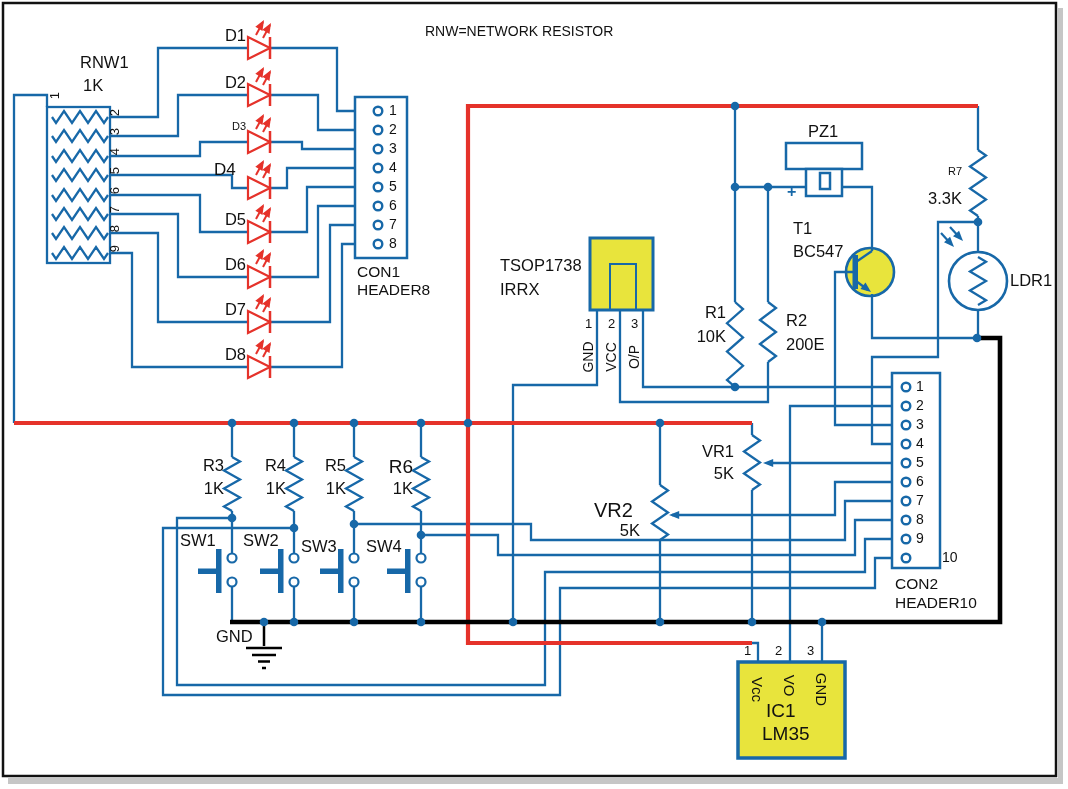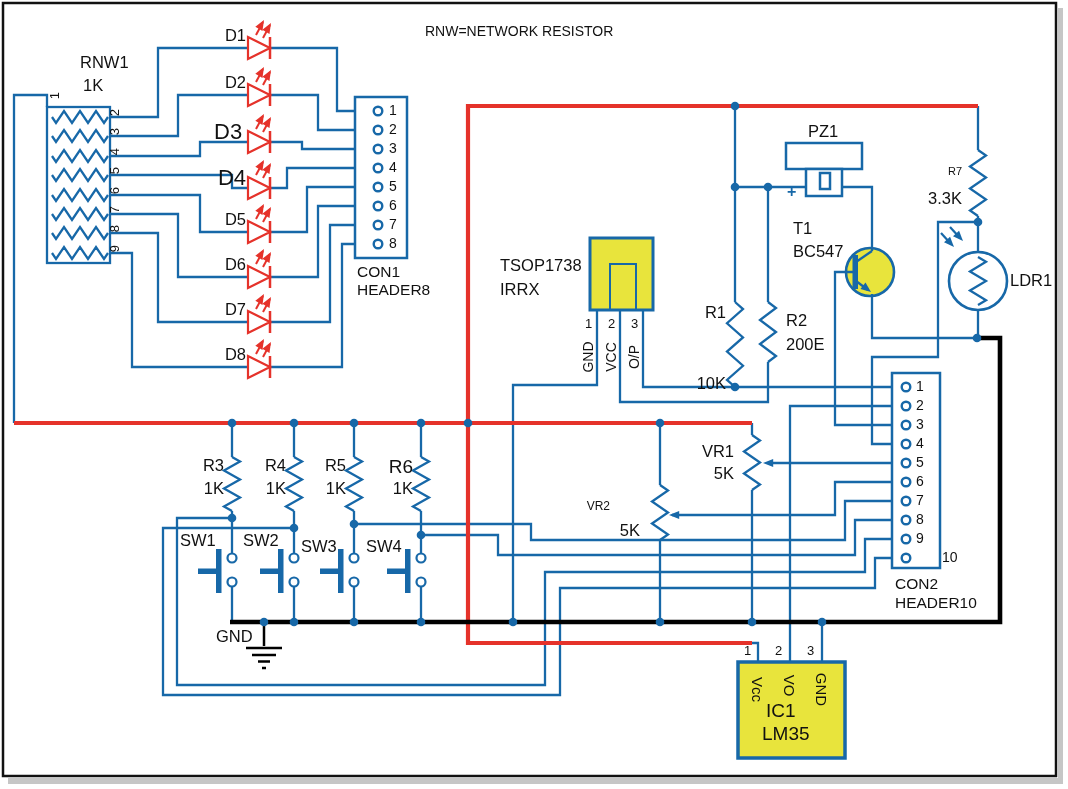--- a/index.html
+++ b/index.html
@@ -235,22 +235,22 @@
       <div class="r-90" style="left:107px;top:106px;font-size:13px;width:14px;">2</div>
       <div class="r-90" style="left:107px;top:125px;font-size:13px;width:14px;">3</div>
       <div class="r-90" style="left:107px;top:145px;font-size:13px;width:14px;">4</div>
       <div class="r-90" style="left:107px;top:164px;font-size:13px;width:14px;">5</div>
       <div class="r-90" style="left:107px;top:184px;font-size:13px;width:14px;">6</div>
       <div class="r-90" style="left:107px;top:203px;font-size:13px;width:14px;">7</div>
       <div class="r-90" style="left:107px;top:222px;font-size:13px;width:14px;">8</div>
       <div class="r-90" style="left:107px;top:242px;font-size:13px;width:14px;">9</div>
       <div class="" style="left:214px;top:27px;font-size:16.5px;width:32px;text-align:right;">D1</div>
       <div class="" style="left:214px;top:74px;font-size:16.5px;width:32px;text-align:right;">D2</div>
-      <div class="" style="left:214px;top:121px;font-size:22px;width:32px;">D3</div>
-      <div class="" style="left:214px;top:167px;font-size:22px;width:32px;text-align:right;">D4</div>
+      <div class="" style="left:214px;top:121px;font-size:11px;width:32px;text-align:right;">D3</div>
+      <div class="" style="left:214px;top:161px;font-size:17px;width:32px;">D4</div>
       <div class="" style="left:214px;top:211px;font-size:16.5px;width:32px;text-align:right;">D5</div>
       <div class="" style="left:214px;top:256px;font-size:16.5px;width:32px;text-align:right;">D6</div>
       <div class="" style="left:214px;top:301px;font-size:16.5px;width:32px;text-align:right;">D7</div>
       <div class="" style="left:214px;top:346px;font-size:16.5px;width:32px;text-align:right;">D8</div>
       <div class="" style="left:357px;top:264px;font-size:15.5px;text-align:right;">CON1</div>
       <div class="" style="left:357px;top:282px;font-size:15.5px;">HEADER8</div>
       <div class="" style="left:389px;top:103px;font-size:14px;">1</div>
       <div class="" style="left:389px;top:122px;font-size:14px;">2</div>
       <div class="" style="left:389px;top:141px;font-size:14px;">3</div>
       <div class="" style="left:389px;top:160px;font-size:14px;">4</div>
@@ -260,33 +260,33 @@
       <div class="" style="left:389px;top:236px;font-size:14px;">8</div>
       <div class="" style="left:500px;top:257px;font-size:16.5px;">TSOP1738</div>
       <div class="" style="left:500px;top:281px;font-size:16.5px;">IRRX</div>
       <div class="" style="left:585px;top:317px;font-size:13px;">1</div>
       <div class="" style="left:608px;top:317px;font-size:13px;">2</div>
       <div class="" style="left:631px;top:317px;font-size:13px;">3</div>
       <div class="r-90" style="left:560px;top:350px;font-size:14px;width:56px;">GND</div>
       <div class="r-90" style="left:583px;top:350px;font-size:14px;width:56px;">VCC</div>
       <div class="r-90" style="left:606px;top:350px;font-size:14px;width:56px;">O/P</div>
       <div class="" style="left:680px;top:304px;font-size:16.5px;width:46px;text-align:right;">R1</div>
-      <div class="" style="left:680px;top:328px;font-size:16.5px;width:46px;text-align:right;margin-top:47px;">10K</div>
+      <div class="" style="left:680px;top:328px;font-size:16.5px;width:46px;text-align:right;">10K</div>
       <div class="" style="left:786px;top:312px;font-size:16.5px;">R2</div>
       <div class="" style="left:786px;top:336px;font-size:16.5px;">200E</div>
       <div class="" style="left:808px;top:123px;font-size:16.5px;">PZ1</div>
       <div class="" style="left:787px;top:184px;font-size:16px;color:#1768a8;font-weight:bold;">+</div>
       <div class="" style="left:793px;top:220px;font-size:16.5px;">T1</div>
       <div class="" style="left:793px;top:243px;font-size:16.5px;">BC547</div>
       <div class="" style="left:916px;top:166px;font-size:11px;width:46px;text-align:right;">R7</div>
       <div class="" style="left:916px;top:190px;font-size:16.5px;width:46px;text-align:right;">3.3K</div>
       <div class="" style="left:1010px;top:272px;font-size:16.5px;">LDR1</div>
       <div class="" style="left:688px;top:443px;font-size:16.5px;width:46px;text-align:right;">VR1</div>
       <div class="" style="left:688px;top:465px;font-size:16.5px;width:46px;text-align:right;">5K</div>
-      <div class="" style="left:564px;top:500px;font-size:12px;width:46px;text-align:right;">VR2</div>
+      <div class="" style="left:594px;top:500px;font-size:20px;width:46px;">VR2</div>
       <div class="" style="left:594px;top:522px;font-size:16.5px;width:46px;text-align:right;">5K</div>
       <div class="" style="left:188px;top:457px;font-size:16.5px;width:36px;text-align:right;">R3</div>
       <div class="" style="left:188px;top:480px;font-size:16.5px;width:36px;text-align:right;">1K</div>
       <div class="" style="left:250px;top:457px;font-size:16.5px;width:36px;text-align:right;">R4</div>
       <div class="" style="left:250px;top:480px;font-size:16.5px;width:36px;text-align:right;">1K</div>
       <div class="" style="left:310px;top:457px;font-size:16.5px;width:36px;text-align:right;">R5</div>
       <div class="" style="left:310px;top:480px;font-size:16.5px;width:36px;text-align:right;">1K</div>
       <div class="" style="left:377px;top:457px;font-size:19px;width:36px;text-align:right;">R6</div>
       <div class="" style="left:377px;top:480px;font-size:16.5px;width:36px;text-align:right;">1K</div>
       <div class="" style="left:180px;top:532px;font-size:16.5px;">SW1</div>

